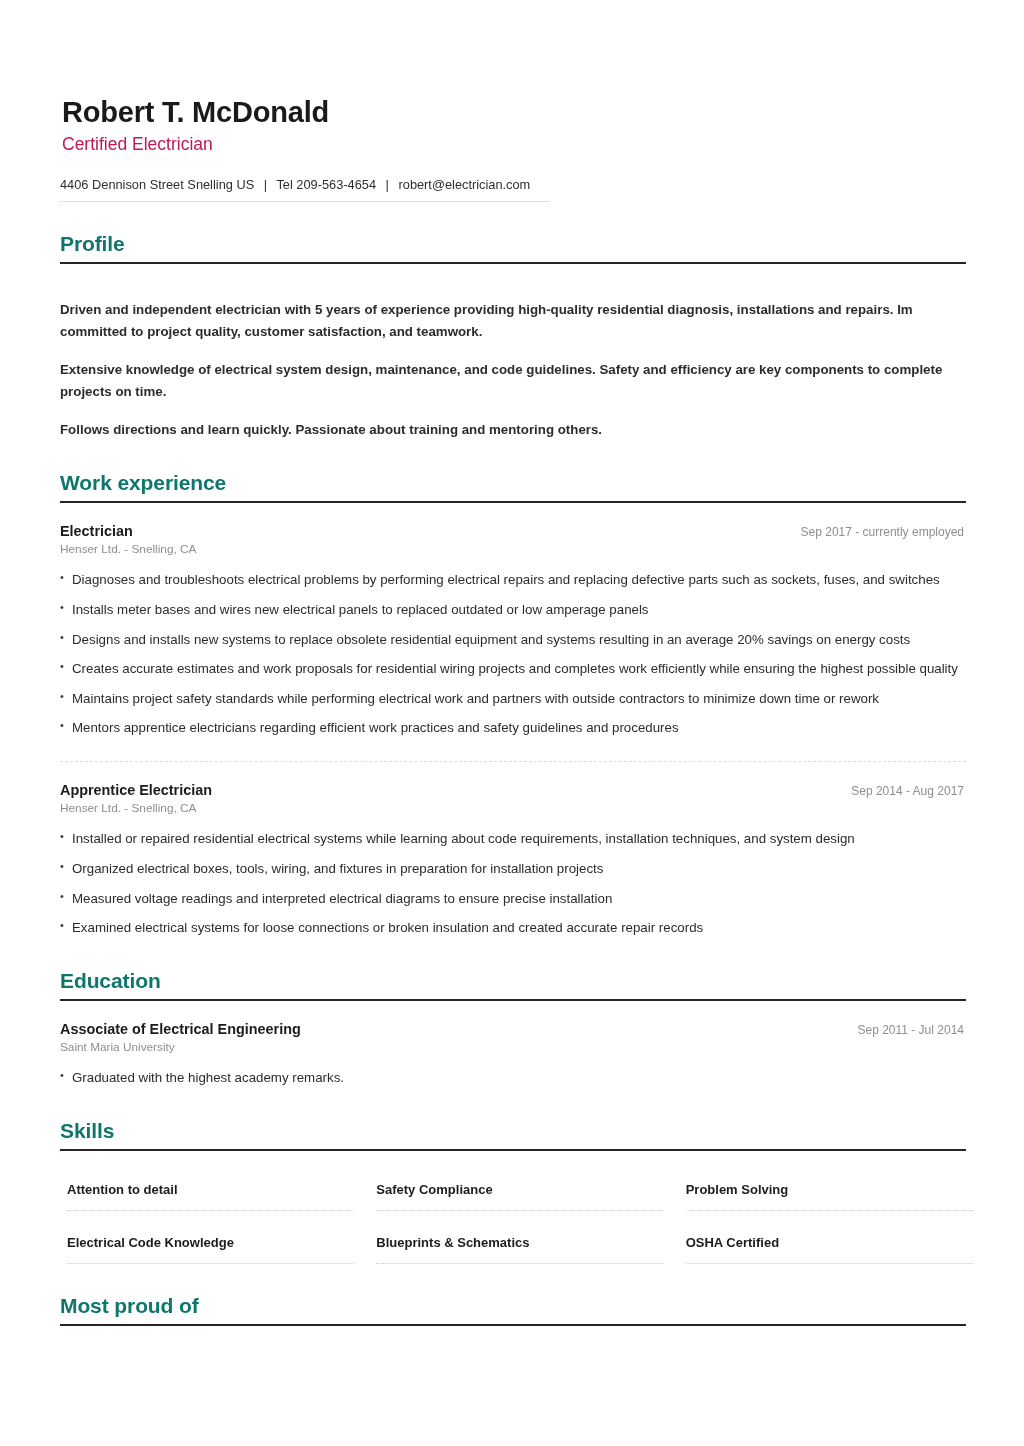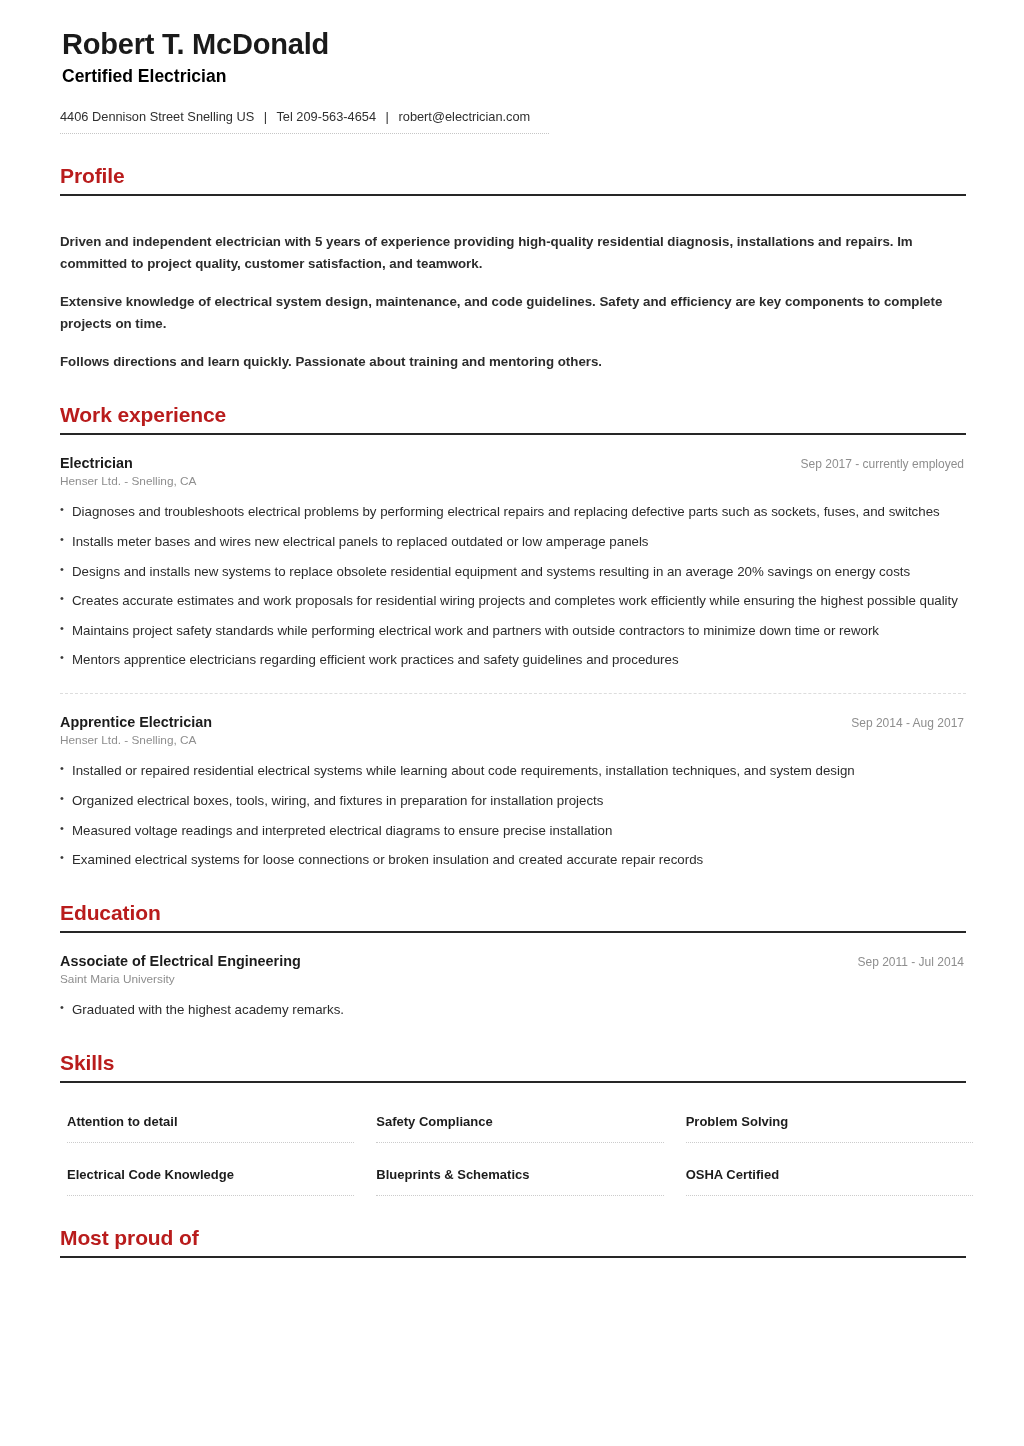--- a/index.html
+++ b/index.html
@@ -14,38 +14,38 @@
     color: #2b2b2b;
     -webkit-font-smoothing: antialiased;
   }
 
   .page {
     position: relative;
     width: 1024px;
     height: 1205px;
     background: #ffffff;
     box-sizing: border-box;
-    padding: 28px 59px 0 59px;
+    padding: 96px 59px 0 59px;
   }
 
   
   .header { margin-bottom: 2px; }
 
   .name {
     font-size: 29px;
     font-weight: bold;
     letter-spacing: -0.2px;
     color: #1a1a1a;
     margin: 0 0 6px 3px;
     line-height: 1.12;
   }
   .job-title {
     font-size: 17.5px;
-    font-weight: bold;
-    color: #000000;
+    font-weight: normal;
+    color: #be185d;
     margin: 0 0 22px 3px;
     line-height: 1.2;
   }
 
   .contact-line {
     font-size: 12.8px;
     color: #2f2f2f;
     margin: 0 0 7px 1px;
     line-height: 1.3;
     white-space: nowrap;
@@ -62,21 +62,21 @@
     border-top: 1px dotted #c6c6c6;
     margin: 0 0 0 1px;
   }
 
   
   .section { margin-top: 30px; }
 
   .section-title {
     font-size: 21px;
     font-weight: bold;
-    color: #b91c1c;
+    color: #0f766e;
     letter-spacing: -0.1px;
     margin: 0 0 6px 1px;
     line-height: 1.15;
   }
   .section-rule {
     width: 906px;
     height: 0;
     border-top: 2px solid #262626;
     margin: 0 0 0 1px;
   }

